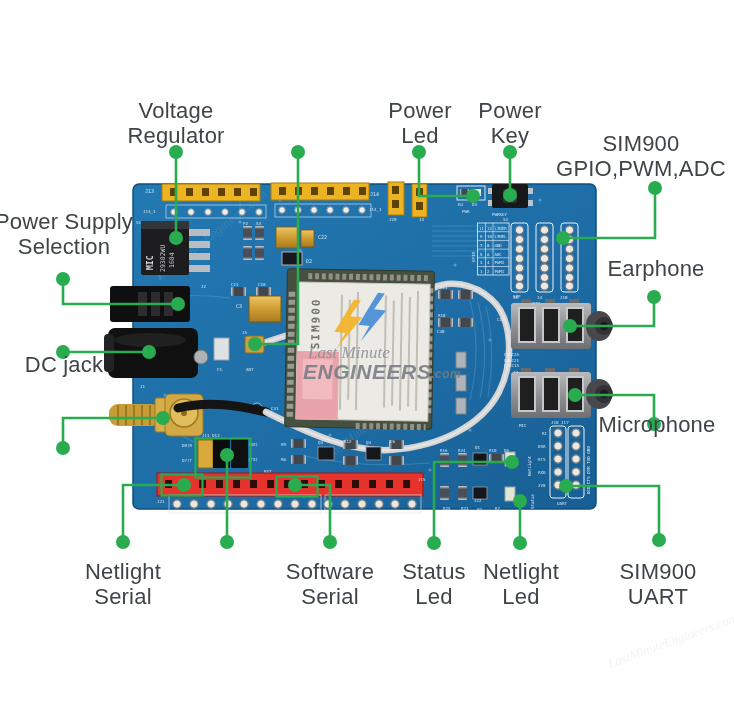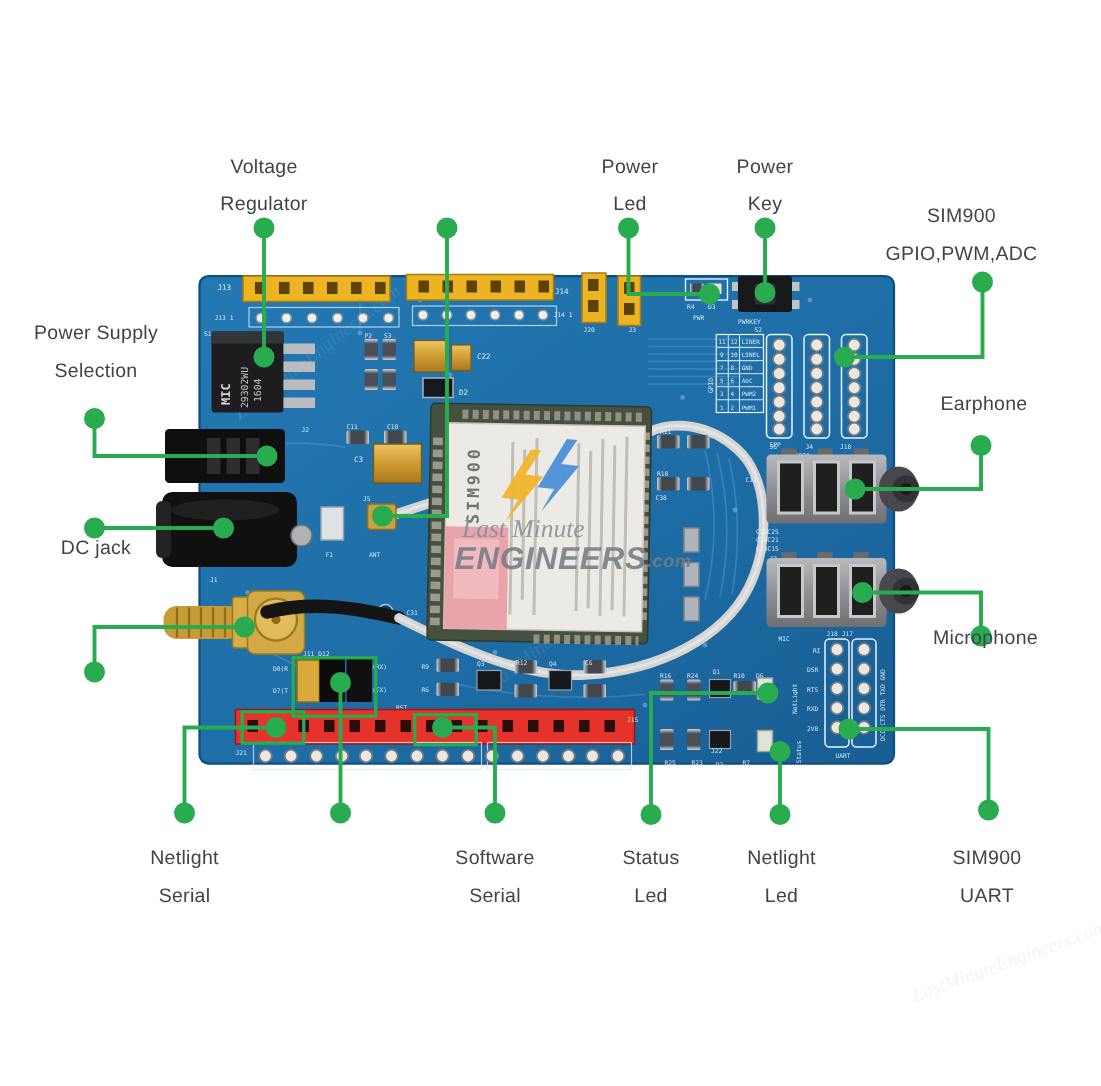--- a/index.html
+++ b/index.html
@@ -1,19 +1,19 @@
 <!DOCTYPE html>
 <html><head>
 <meta charset="utf-8">
 <style>
   html,body{margin:0;padding:0;background:#fff;}
   #canvas{position:relative;width:734px;height:724px;background:#ffffff;overflow:hidden;
           font-family:"Liberation Sans","DejaVu Sans",sans-serif;}
   .lbl{position:absolute;transform:translateX(-50%);text-align:center;
-       font-size:13px;line-height:25px;color:#3f4448;white-space:pre-line;letter-spacing:.2px;}
+       font-size:22px;line-height:25px;color:#3f4448;white-space:pre-line;letter-spacing:.2px;}
   svg{position:absolute;left:0;top:0;}
   svg text{font-family:"DejaVu Sans Mono","Liberation Mono",monospace;fill:#e9f3fa;}
   .silk{font-size:5px;opacity:.92;}
   .silk4{font-size:4.2px;opacity:.9;}
   .wm1{font-family:"Liberation Serif","DejaVu Serif",serif;font-style:italic;font-size:17px;fill:#868c94;opacity:.85;}
   .wm2{font-family:"Liberation Sans",sans-serif;font-style:italic;font-weight:bold;font-size:21px;fill:#767c84;opacity:.88;letter-spacing:.5px;}
   .wmcom{font-size:12px;}
   .tile{font-family:"Liberation Serif",serif;font-style:italic;font-size:13px;fill:#ffffff;opacity:.08;}
   .tileg{font-family:"Liberation Serif",serif;font-style:italic;font-size:13px;fill:#888;opacity:.10;}
 </style>

